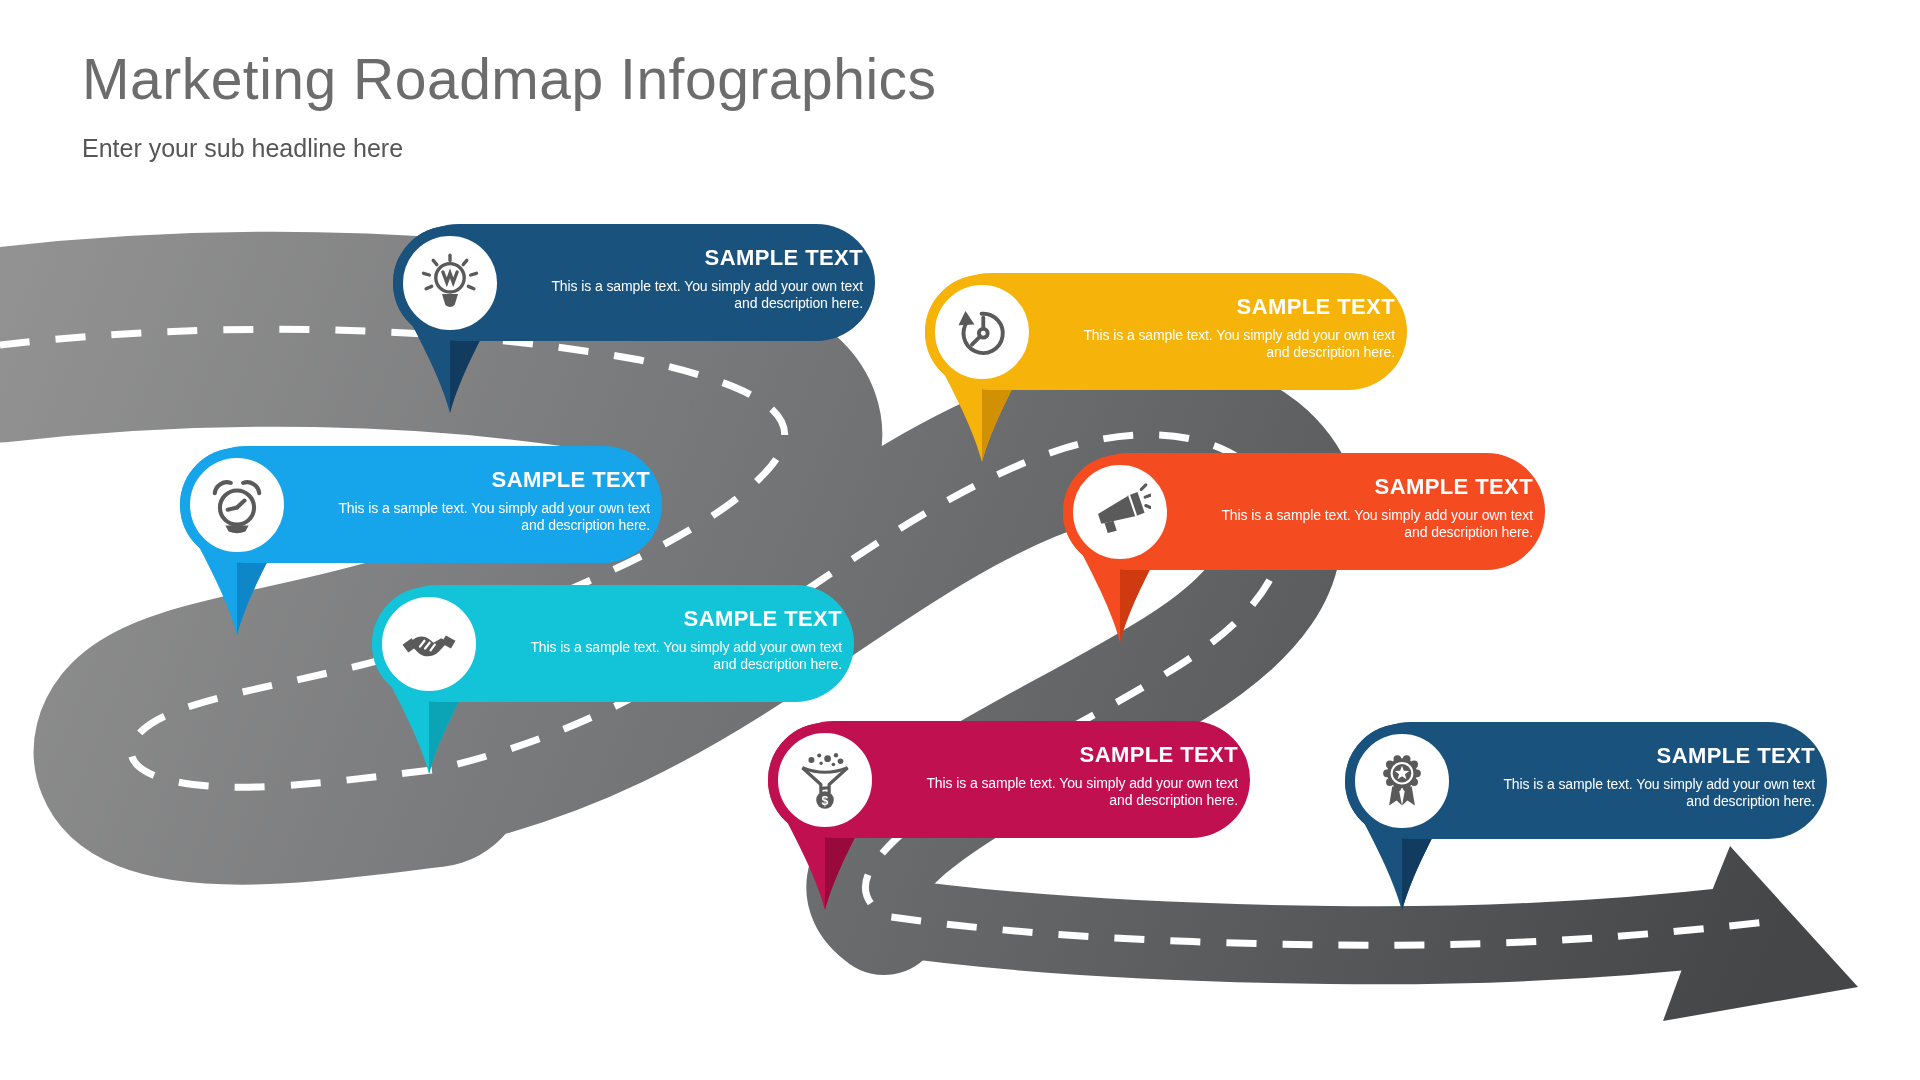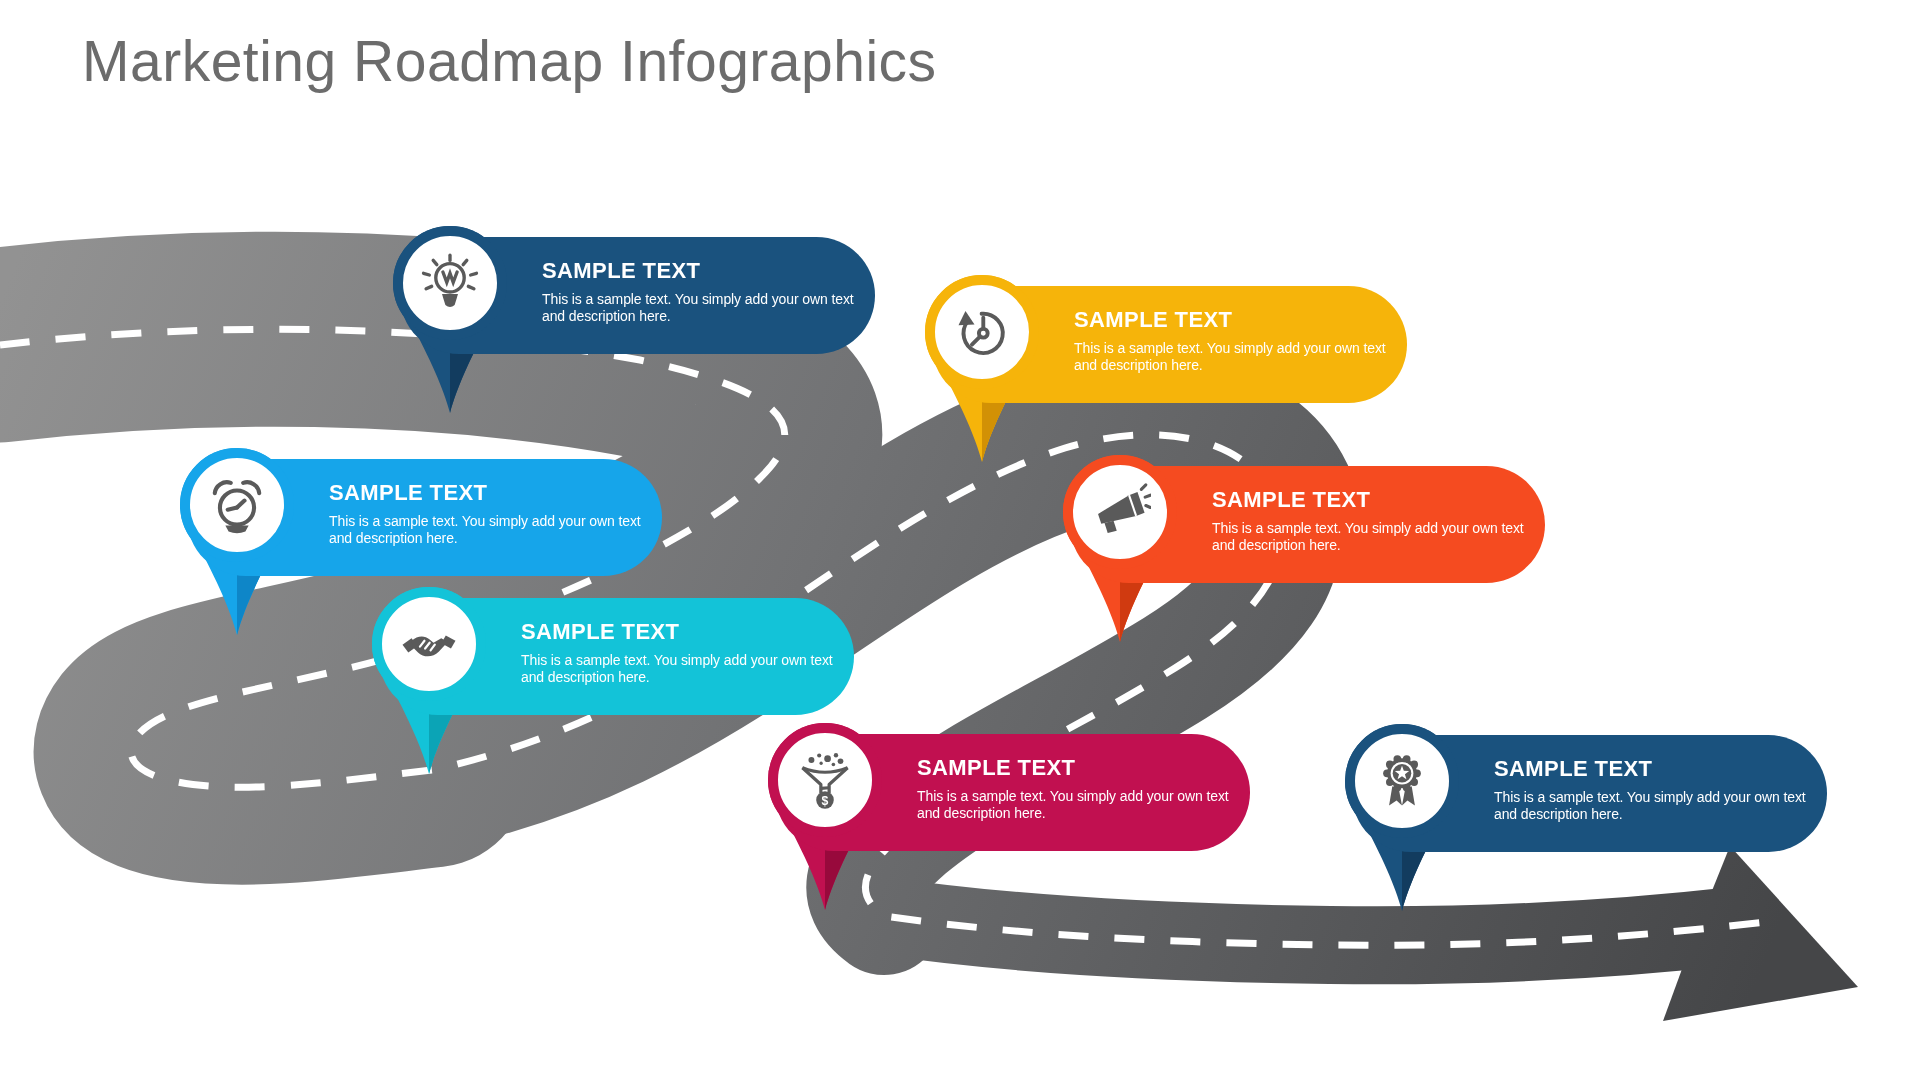--- a/index.html
+++ b/index.html
@@ -1,34 +1,34 @@
 <!DOCTYPE html>
 <html><head>
 <meta charset="utf-8">
 <style>
   html,body{margin:0;padding:0;}
   body{font-family:"Liberation Sans",sans-serif;background:#fff;}
   .canvas{position:relative;width:1920px;height:1080px;background:var(--background,#fff);overflow:hidden;}
-  .header{position:absolute;left:82px;top:28px;}
+  .header{position:absolute;left:82px;top:46px;}
   .header h1{margin:0;font-size:57px;font-weight:400;letter-spacing:.5px;color:var(--heading,#6c6c6c);}
   .header .sub{margin-top:22px;font-size:25px;color:var(--subheading,#565656);}
   .roadsvg{position:absolute;left:0;top:0;}
   .milestone{position:absolute;width:124px;height:200px;}
   .m0{left:388px;top:221px;}
   .m1{left:920px;top:270px;}
   .m2{left:175px;top:443px;}
   .m3{left:1058px;top:450px;}
   .m4{left:367px;top:582px;}
   .m5{left:763px;top:718px;}
   .m6{left:1340px;top:719px;}
   .tail{position:absolute;left:0;top:0;}
   .tailp{fill:var(--c);}
   .taild{fill:var(--cd);}
-  .bubble{position:absolute;left:12px;top:16px;width:475px;height:117px;border-radius:58.5px;
-          background:var(--c);box-sizing:border-box;padding:21px 12px 0 142px;color:#fff;}
+  .bubble{position:absolute;left:12px;top:3px;width:475px;height:117px;border-radius:58.5px;
+          background:var(--c);box-sizing:border-box;padding:21px 12px 0 142px;color:#fff;text-align:right;}
   .btitle{font-size:22px;font-weight:bold;letter-spacing:.4px;margin-bottom:7px;white-space:nowrap;}
   .bdesc{font-size:14px;line-height:1.24;letter-spacing:-0.1px;}
   .pin-circle{position:absolute;left:5px;top:5px;width:94px;height:94px;background:#fff;
               border:10px solid var(--c);border-radius:50%;box-sizing:content-box;
               display:flex;align-items:center;justify-content:center;color:var(--icon-gray,#5a5a5a);}
   .pin-circle svg{display:block;}
 </style>
 </head>
 <body style="--background: #ffffff; --heading: #6c6c6c; --subheading: #565656; --icon-gray: #5a5a5a; --road-dash: #ffffff;">
 
@@ -47,20 +47,21 @@
       <path stroke-width="160" d="M 432,770 C 560,742 660,690 780,608 C 880,540 970,478 1065,448 C 1165,418 1252,440 1278,505"></path>
       <path stroke-width="118" d="M 1278,505 C 1298,565 1252,620 1175,668 C 1075,730 975,772 908,828 C 862,868 852,893 884,916"></path>
       <path stroke-width="78" d="M 884,916 C 1020,936 1180,943 1330,945 C 1480,947 1610,940 1734,926"></path>
     </g>
     <polygon points="1730,846 1858,987 1663,1021 1697,928" fill="url(#roadg)"></polygon>
     <path fill="none" stroke-width="7" stroke-dasharray="30 26" d="M 0,345 C 200,322 430,322 640,360 C 780,390 815,425 760,478 C 700,540 540,605 420,648 C 310,685 170,695 138,735 C 112,768 160,793 280,786 C 340,782 380,776 432,770 C 560,742 660,690 780,608 C 880,540 970,478 1065,448 C 1165,418 1252,440 1278,505 C 1298,565 1252,620 1175,668 C 1075,730 975,772 908,828 C 862,868 852,893 884,916 C 1020,936 1180,943 1330,945 C 1480,947 1610,940 1765,922" stroke="#ffffff"></path>
   </svg>
 
   <div class="header">
     <h1>Marketing Roadmap Infographics</h1>
+    <div class="sub">Enter your sub headline here</div>
   </div>
 
   <div class="milestone m0" style="--c: #1a527e; --cd: #123c5f;">
     <svg class="tail" width="124" height="200" viewBox="0 0 124 200">
       <path class="tailp" d="M21,98 C43,140 55,166 62,192 C69,166 81,140 103,98 Z"></path>
       <path class="taild" d="M62,84 L103,98 C81,140 69,166 62,192 Z"></path>
       <circle class="tailp" cx="62" cy="62" r="57"></circle>
     </svg>
     <div class="bubble">
       <div class="btitle">SAMPLE TEXT</div>

